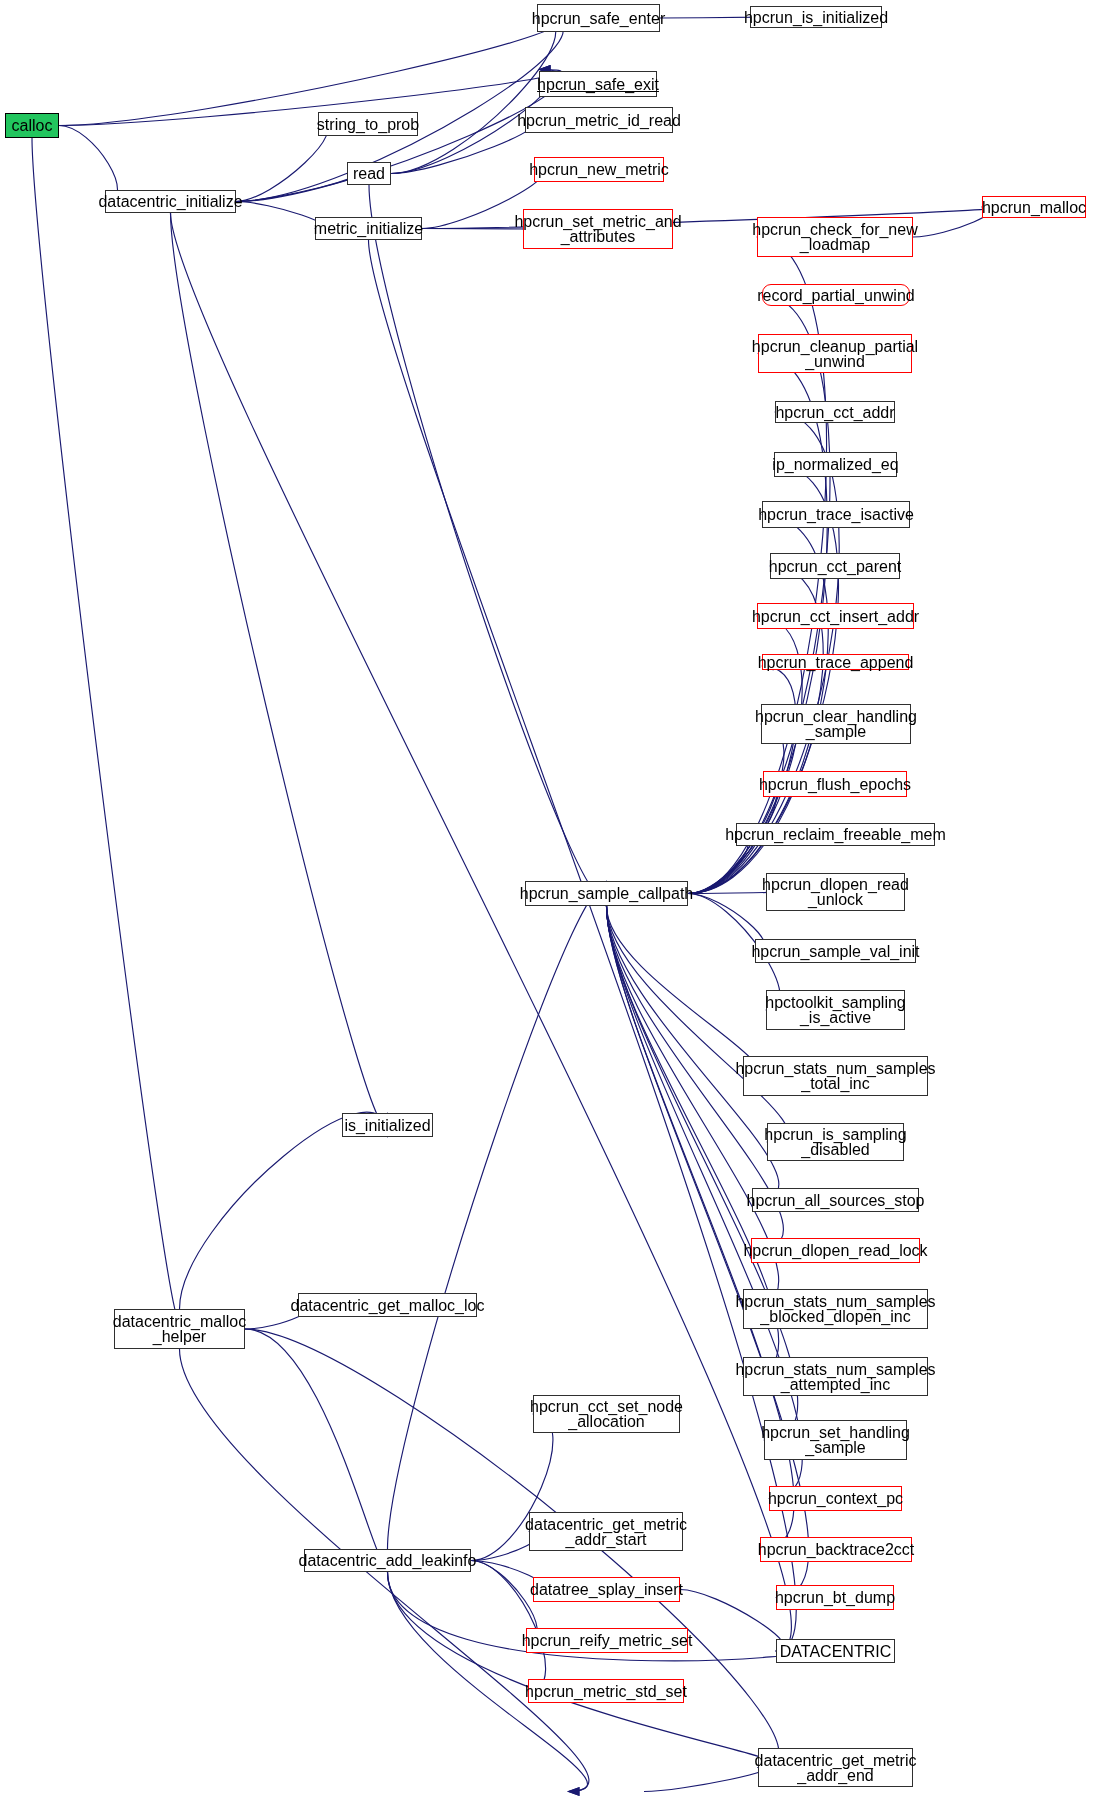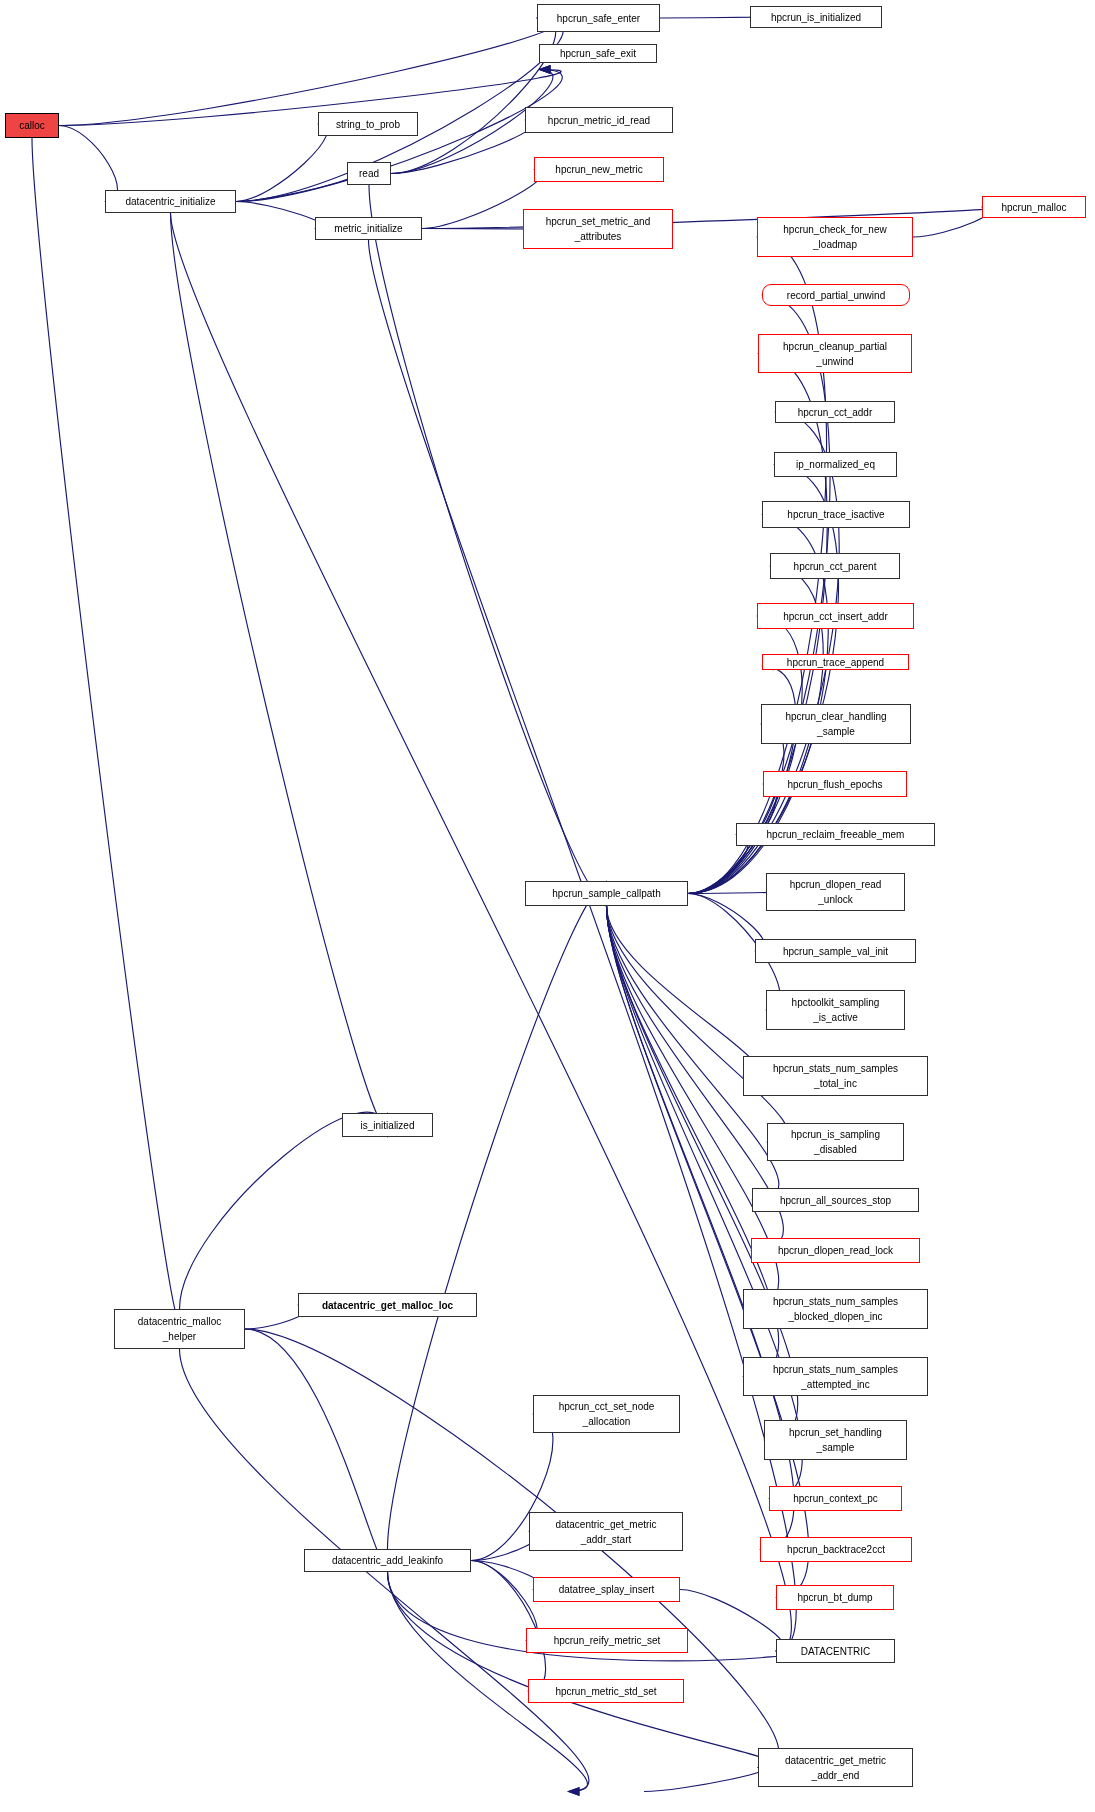--- a/index.html
+++ b/index.html
@@ -1,24 +1,24 @@
 <!DOCTYPE html>
 <html><head>
 <meta charset="utf-8">
 <style>
   html,body{margin:0;padding:0;background:#ffffff;}
   #canvas{position:relative;width:1095px;height:1812px;background:#ffffff;overflow:hidden;
           font-family:"Liberation Sans","DejaVu Sans",sans-serif;}
   #edges{position:absolute;left:0;top:0;width:1095px;height:1812px;}
   .node{position:absolute;display:flex;align-items:center;justify-content:center;
         background:#ffffff;border:1.6px solid #2f2f2f;box-sizing:border-box;
-        font-size:10px;line-height:15px;color:#000;text-align:center;
+        font-size:16px;line-height:15px;color:#000;text-align:center;
         white-space:pre-line;cursor:pointer;z-index:2;padding:1px 2px;}
   .node.red{border-color:#ff0000;}
-  .node.caller{background:#ef4444;border-color:#000000;}
+  .node.caller{background:#22c55e;border-color:#000000;}
   .edge{fill:none;stroke:#191970;stroke-width:1.15px;}
 </style>
 </head>
 <body>
 
 <div id="canvas">
   <svg id="edges" width="1095" height="1812" viewBox="0 0 1095 1812" xmlns="http://www.w3.org/2000/svg">
     <defs>
       <marker id="arrow" markerUnits="userSpaceOnUse" markerWidth="14" markerHeight="11" refX="11.5" refY="4.5" orient="auto">
         <path d="M0,0 L12.5,4.5 L0,9 Z" fill="#191970"></path>
@@ -90,21 +90,21 @@
       </g>
   </svg>
   <div id="nodes">
       <div class="node caller" style="left: 5px; top: 113px; width: 54px; height: 25px;"><span>calloc</span></div>
       <div class="node" style="left: 105px; top: 190px; width: 131px; height: 23px;"><span>datacentric_initialize</span></div>
       <div class="node" style="left: 318px; top: 112px; width: 100px; height: 24px;"><span>string_to_prob</span></div>
       <div class="node" style="left: 347px; top: 162px; width: 44px; height: 23px;"><span>read</span></div>
       <div class="node" style="left: 315px; top: 217px; width: 107px; height: 23px;"><span>metric_initialize</span></div>
       <div class="node" style="left: 537px; top: 4px; width: 123px; height: 28px;"><span>hpcrun_safe_enter</span></div>
       <div class="node" style="left: 750px; top: 6px; width: 132px; height: 22px;"><span>hpcrun_is_initialized</span></div>
-      <div class="node" style="left: 539px; top: 44px; width: 118px; height: 19px;"><span>hpcrun_safe_exit</span></div>
+      <div class="node" style="left: 539px; top: 71px; width: 118px; height: 26px; text-decoration: underline;"><span>hpcrun_safe_exit</span></div>
       <div class="node" style="left: 525px; top: 107px; width: 148px; height: 26px;"><span>hpcrun_metric_id_read</span></div>
       <div class="node red" style="left: 534px; top: 157px; width: 130px; height: 25px;"><span>hpcrun_new_metric</span></div>
       <div class="node red" style="left: 523px; top: 209px; width: 150px; height: 40px;"><span>hpcrun_set_metric_and
 _attributes</span></div>
       <div class="node red" style="left: 982px; top: 196px; width: 104px; height: 22px;"><span>hpcrun_malloc</span></div>
       <div class="node red" style="left: 757px; top: 217px; width: 156px; height: 40px;"><span>hpcrun_check_for_new
 _loadmap</span></div>
       <div class="node red" style="left: 762px; top: 284px; width: 148px; height: 22px; border-radius: 9px;"><span>record_partial_unwind</span></div>
       <div class="node red" style="left: 758px; top: 334px; width: 154px; height: 39px;"><span>hpcrun_cleanup_partial
 _unwind</span></div>
@@ -136,21 +136,21 @@
       <div class="node" style="left: 764px; top: 1420px; width: 143px; height: 40px;"><span>hpcrun_set_handling
 _sample</span></div>
       <div class="node red" style="left: 769px; top: 1486px; width: 133px; height: 25px;"><span>hpcrun_context_pc</span></div>
       <div class="node red" style="left: 760px; top: 1537px; width: 152px; height: 25px;"><span>hpcrun_backtrace2cct</span></div>
       <div class="node red" style="left: 776px; top: 1585px; width: 118px; height: 25px;"><span>hpcrun_bt_dump</span></div>
       <div class="node" style="left: 776px; top: 1639px; width: 119px; height: 24px;"><span>DATACENTRIC</span></div>
       <div class="node" style="left: 525px; top: 881px; width: 163px; height: 25px;"><span>hpcrun_sample_callpath</span></div>
       <div class="node" style="left: 342px; top: 1113px; width: 91px; height: 24px;"><span>is_initialized</span></div>
       <div class="node" style="left: 114px; top: 1309px; width: 131px; height: 40px;"><span>datacentric_malloc
 _helper</span></div>
-      <div class="node" style="left: 298px; top: 1293px; width: 179px; height: 24px; font-weight: bold;"><span>datacentric_get_malloc_loc</span></div>
+      <div class="node" style="left: 298px; top: 1293px; width: 179px; height: 24px;"><span>datacentric_get_malloc_loc</span></div>
       <div class="node" style="left: 533px; top: 1395px; width: 147px; height: 38px;"><span>hpcrun_cct_set_node
 _allocation</span></div>
       <div class="node" style="left: 529px; top: 1512px; width: 154px; height: 39px;"><span>datacentric_get_metric
 _addr_start</span></div>
       <div class="node red" style="left: 533px; top: 1577px; width: 147px; height: 25px;"><span>datatree_splay_insert</span></div>
       <div class="node red" style="left: 526px; top: 1628px; width: 162px; height: 25px;"><span>hpcrun_reify_metric_set</span></div>
       <div class="node red" style="left: 528px; top: 1679px; width: 156px; height: 24px;"><span>hpcrun_metric_std_set</span></div>
       <div class="node" style="left: 304px; top: 1549px; width: 167px; height: 23px;"><span>datacentric_add_leakinfo</span></div>
       <div class="node" style="left: 568px; top: 1780px; width: 76px; height: 23px; margin-top: 36px;"><span>is_active</span></div>
       <div class="node" style="left: 758px; top: 1748px; width: 155px; height: 39px;"><span>datacentric_get_metric

